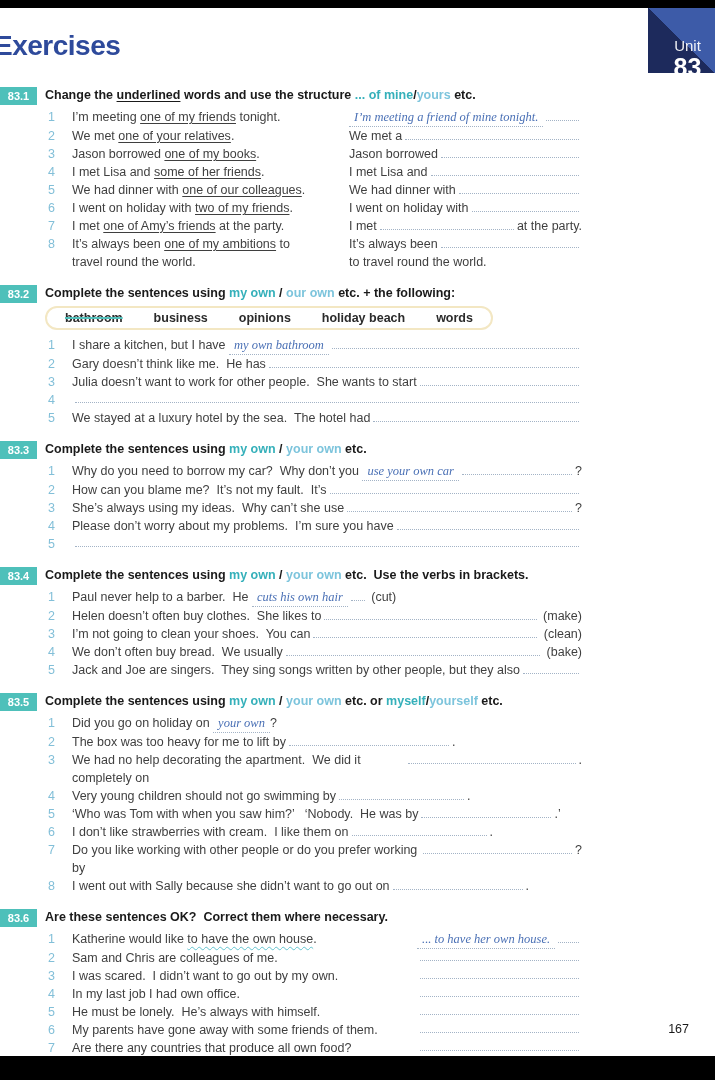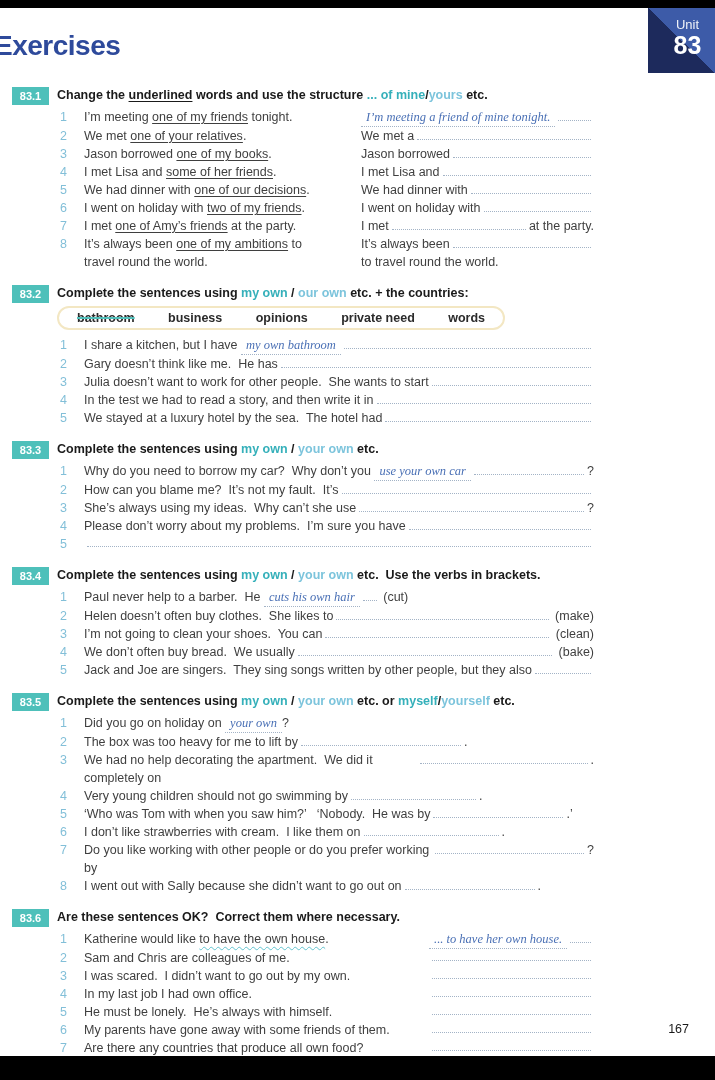--- a/index.html
+++ b/index.html
@@ -8,25 +8,25 @@
   .bar{position:absolute;left:0;width:715px;background:#000;}
   #top-bar{top:0;height:8px;}
   #bottom-bar{top:1056px;height:24px;}
 
   
   #page-title{position:absolute;top:30px;left:-6px;font-size:28px;font-weight:bold;
               color:#2e4a9b;letter-spacing:-0.5px;}
   #unit-badge{position:absolute;top:8px;right:0;width:67px;height:65px;
               background:linear-gradient(to top right,#1d2a5c 50%,#3d5ba8 50%);
               color:#fff;text-align:center;padding-top:9px;box-sizing:border-box;}
-  #unit-badge .u-label{display:block;font-size:13px;padding-left:12px;opacity:.92;}
+  #unit-badge .u-label{display:block;font-size:15px;padding-left:12px;opacity:.92;margin-top:20px;}
   #unit-badge .u-num{display:block;font-size:25px;font-weight:bold;padding-left:12px;line-height:26px;}
 
   
-  #exercises{position:absolute;top:86px;left:12px;width:590px;padding-right:8px;box-sizing:border-box;}
+  #exercises{position:absolute;top:86px;left:0;width:590px;padding-right:8px;box-sizing:border-box;}
   .section{position:relative;padding-left:45px;margin-bottom:13px;}
   .ex-badge{position:absolute;left:0;top:1px;width:37px;height:18px;background:#4ec0ba;
             color:#fff;font-size:11px;font-weight:bold;display:flex;align-items:center;
             justify-content:center;}
   .ex-heading{font-weight:bold;color:#1a1a1a;line-height:19px;margin-bottom:3px;white-space:pre-wrap;}
   .seg-u{text-decoration:underline;text-underline-offset:2px;}
   .seg-teal{color:#35b0ba;}
   .seg-blue{color:#7cc4dc;}
 
   .wordbox{display:flex;justify-content:space-between;width:408px;padding:3px 18px;margin:3px 0 6px 0;
@@ -110,21 +110,21 @@
           </div>
           <div class="line">
             <span class="txt">I met Lisa and</span>
             <span class="dots fill"></span>
           </div>
         </div>
         <div class="row cols-a">
           <span class="num">5</span>
           <div class="line">
             <span class="txt">We had dinner with </span>
-            <span class="txt seg-u">one of our decisions</span>
+            <span class="txt seg-u">one of our colleagues</span>
             <span class="txt">.</span>
           </div>
           <div class="line">
             <span class="txt">We had dinner with</span>
             <span class="dots fill"></span>
           </div>
         </div>
         <div class="row cols-a">
           <span class="num">6</span>
           <div class="line">
@@ -167,26 +167,26 @@
           <div class="line">
             <span class="txt">travel round the world.</span>
           </div>
           <div class="line">
             <span class="txt">to travel round the world.</span>
           </div>
         </div>
       </section>
       <section class="section">
         <div class="ex-badge">83.2</div>
-        <div class="ex-heading"><span>Complete the sentences using </span><span class="seg-teal">my own</span><span> / </span><span class="seg-blue">our own</span><span> etc. + the countries:</span></div>
+        <div class="ex-heading"><span>Complete the sentences using </span><span class="seg-teal">my own</span><span> / </span><span class="seg-blue">our own</span><span> etc. + the following:</span></div>
         <div class="wordbox">
           <span class="struck">bathroom</span>
           <span>business</span>
           <span>opinions</span>
-          <span>private need</span>
+          <span>holiday beach</span>
           <span>words</span>
         </div>
         <div class="row single">
           <span class="num">1</span>
           <div class="line">
             <span class="txt">I share a kitchen, but I have </span>
             <span class="hw">my own bathroom</span>
             <span class="dots fill"></span>
           </div>
         </div>
@@ -200,21 +200,20 @@
         <div class="row single">
           <span class="num">3</span>
           <div class="line">
             <span class="txt">Julia doesn’t want to work for other people.  She wants to start</span>
             <span class="dots fill"></span>
           </div>
         </div>
         <div class="row single">
           <span class="num">4</span>
           <div class="line">
-            <span class="txt">In the test we had to read a story, and then write it in</span>
             <span class="dots fill"></span>
           </div>
         </div>
         <div class="row single">
           <span class="num">5</span>
           <div class="line">
             <span class="txt">We stayed at a luxury hotel by the sea.  The hotel had</span>
             <span class="dots fill"></span>
           </div>
         </div>

